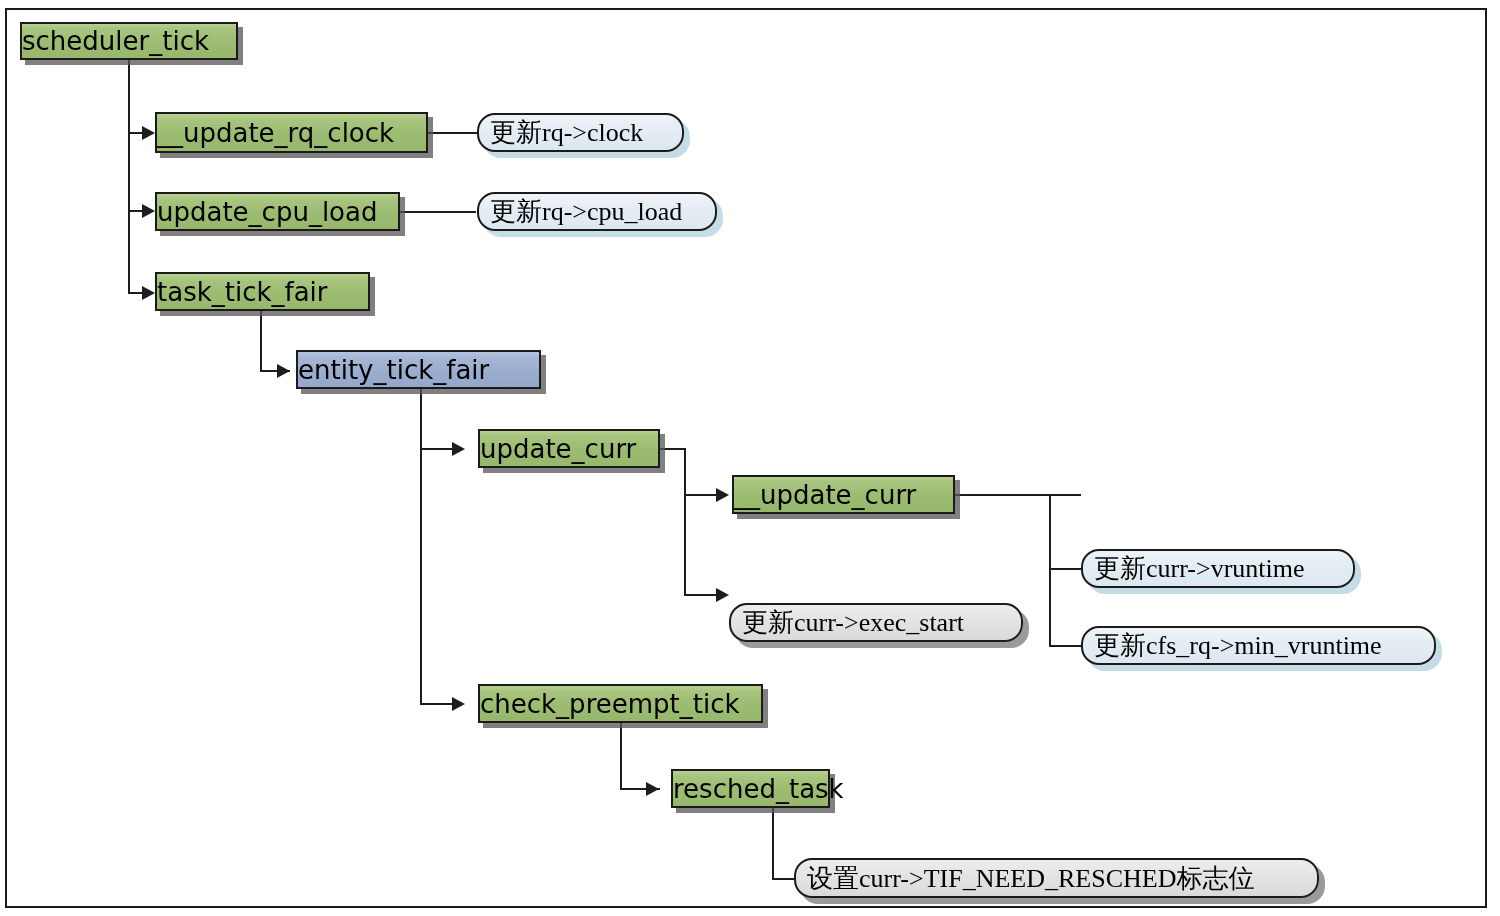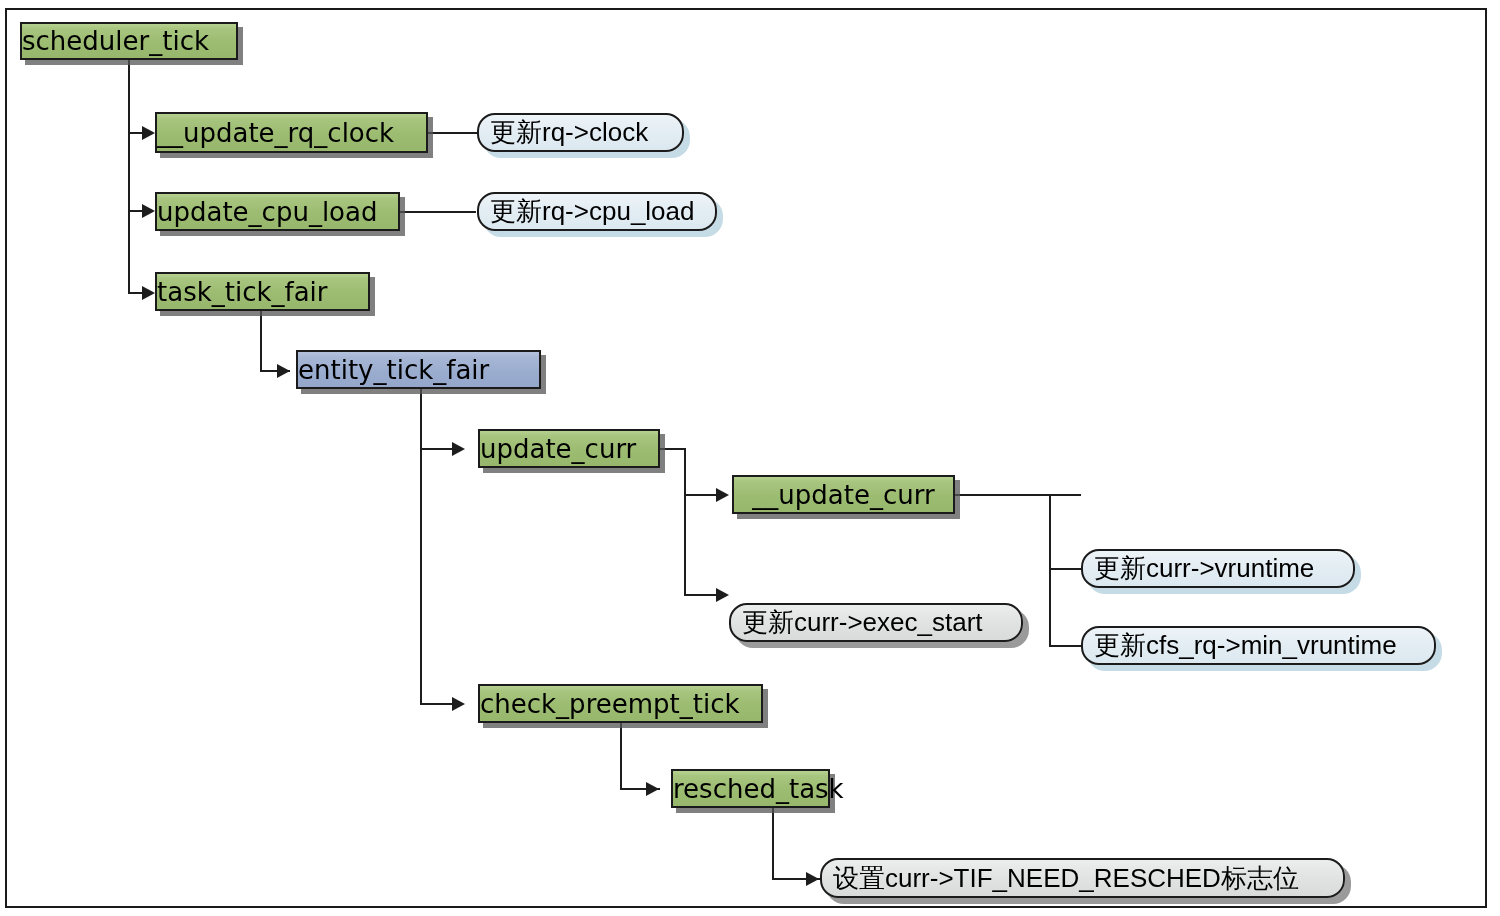--- a/index.html
+++ b/index.html
@@ -45,21 +45,21 @@
     justify-content:flex-start;
     padding-left:11px;
   }
   
   .node.notegrey{
     background:linear-gradient(to bottom,#eceded 0%,#e2e3e3 45%,#d9dada 100%);
     box-shadow:6px 6px 0 0 #9a9a9a;
     justify-content:flex-start;
     padding-left:11px;
   }
-  .cjk{font-family:Liberation Sans, sans-serif;border-radius:18px;}
+  .cjk{font-family:Liberation Serif, serif;border-radius:18px;}
   
   .h,.v{position:absolute;background:#1d1d1d;}
   .h{height:2px;}
   .v{width:2px;}
   .arrow{
     position:absolute;width:0;height:0;
     border-top:7px solid transparent;
     border-bottom:7px solid transparent;
     border-left:13px solid #1d1d1d;
   }
@@ -131,21 +131,21 @@
   </div>
 
   <div class="node fn" style="left:155px;top:272px;width:215px;height:39px;">
     <span class="lbl">task_tick_fair</span>
   </div>
 
   <div class="node fn" style="left:478px;top:429px;width:182px;height:39px;">
     <span class="lbl">update_curr</span>
   </div>
 
-  <div class="node fn" style="left:732px;top:475px;width:223px;height:39px;text-align:center;">
+  <div class="node fn" style="left:732px;top:475px;width:223px;height:39px;">
     <span class="lbl">__update_curr</span>
   </div>
 
   <div class="node fn" style="left:478px;top:684px;width:285px;height:39px;">
     <span class="lbl">check_preempt_tick</span>
   </div>
 
   <div class="node fn" style="left:671px;top:769px;width:159px;height:39px;">
     <span class="lbl">resched_task</span>
   </div>
@@ -164,17 +164,17 @@
   </div>
 
   <div class="node note cjk" style="left:1081px;top:626px;width:355px;height:39px;">
     <span class="lbl">更新cfs_rq-&gt;min_vruntime</span>
   </div>
 
   <div class="node notegrey cjk" style="left:729px;top:603px;width:294px;height:39px;">
     <span class="lbl">更新curr-&gt;exec_start</span>
   </div>
 
-  <div class="node notegrey cjk" style="left:820px;top:858px;width:525px;height:40px;">
+  <div class="node notegrey cjk" style="left:794px;top:858px;width:525px;height:40px;">
     <span class="lbl">设置curr-&gt;TIF_NEED_RESCHED标志位</span>
   </div>
 
 </div>
 
 </body></html>

